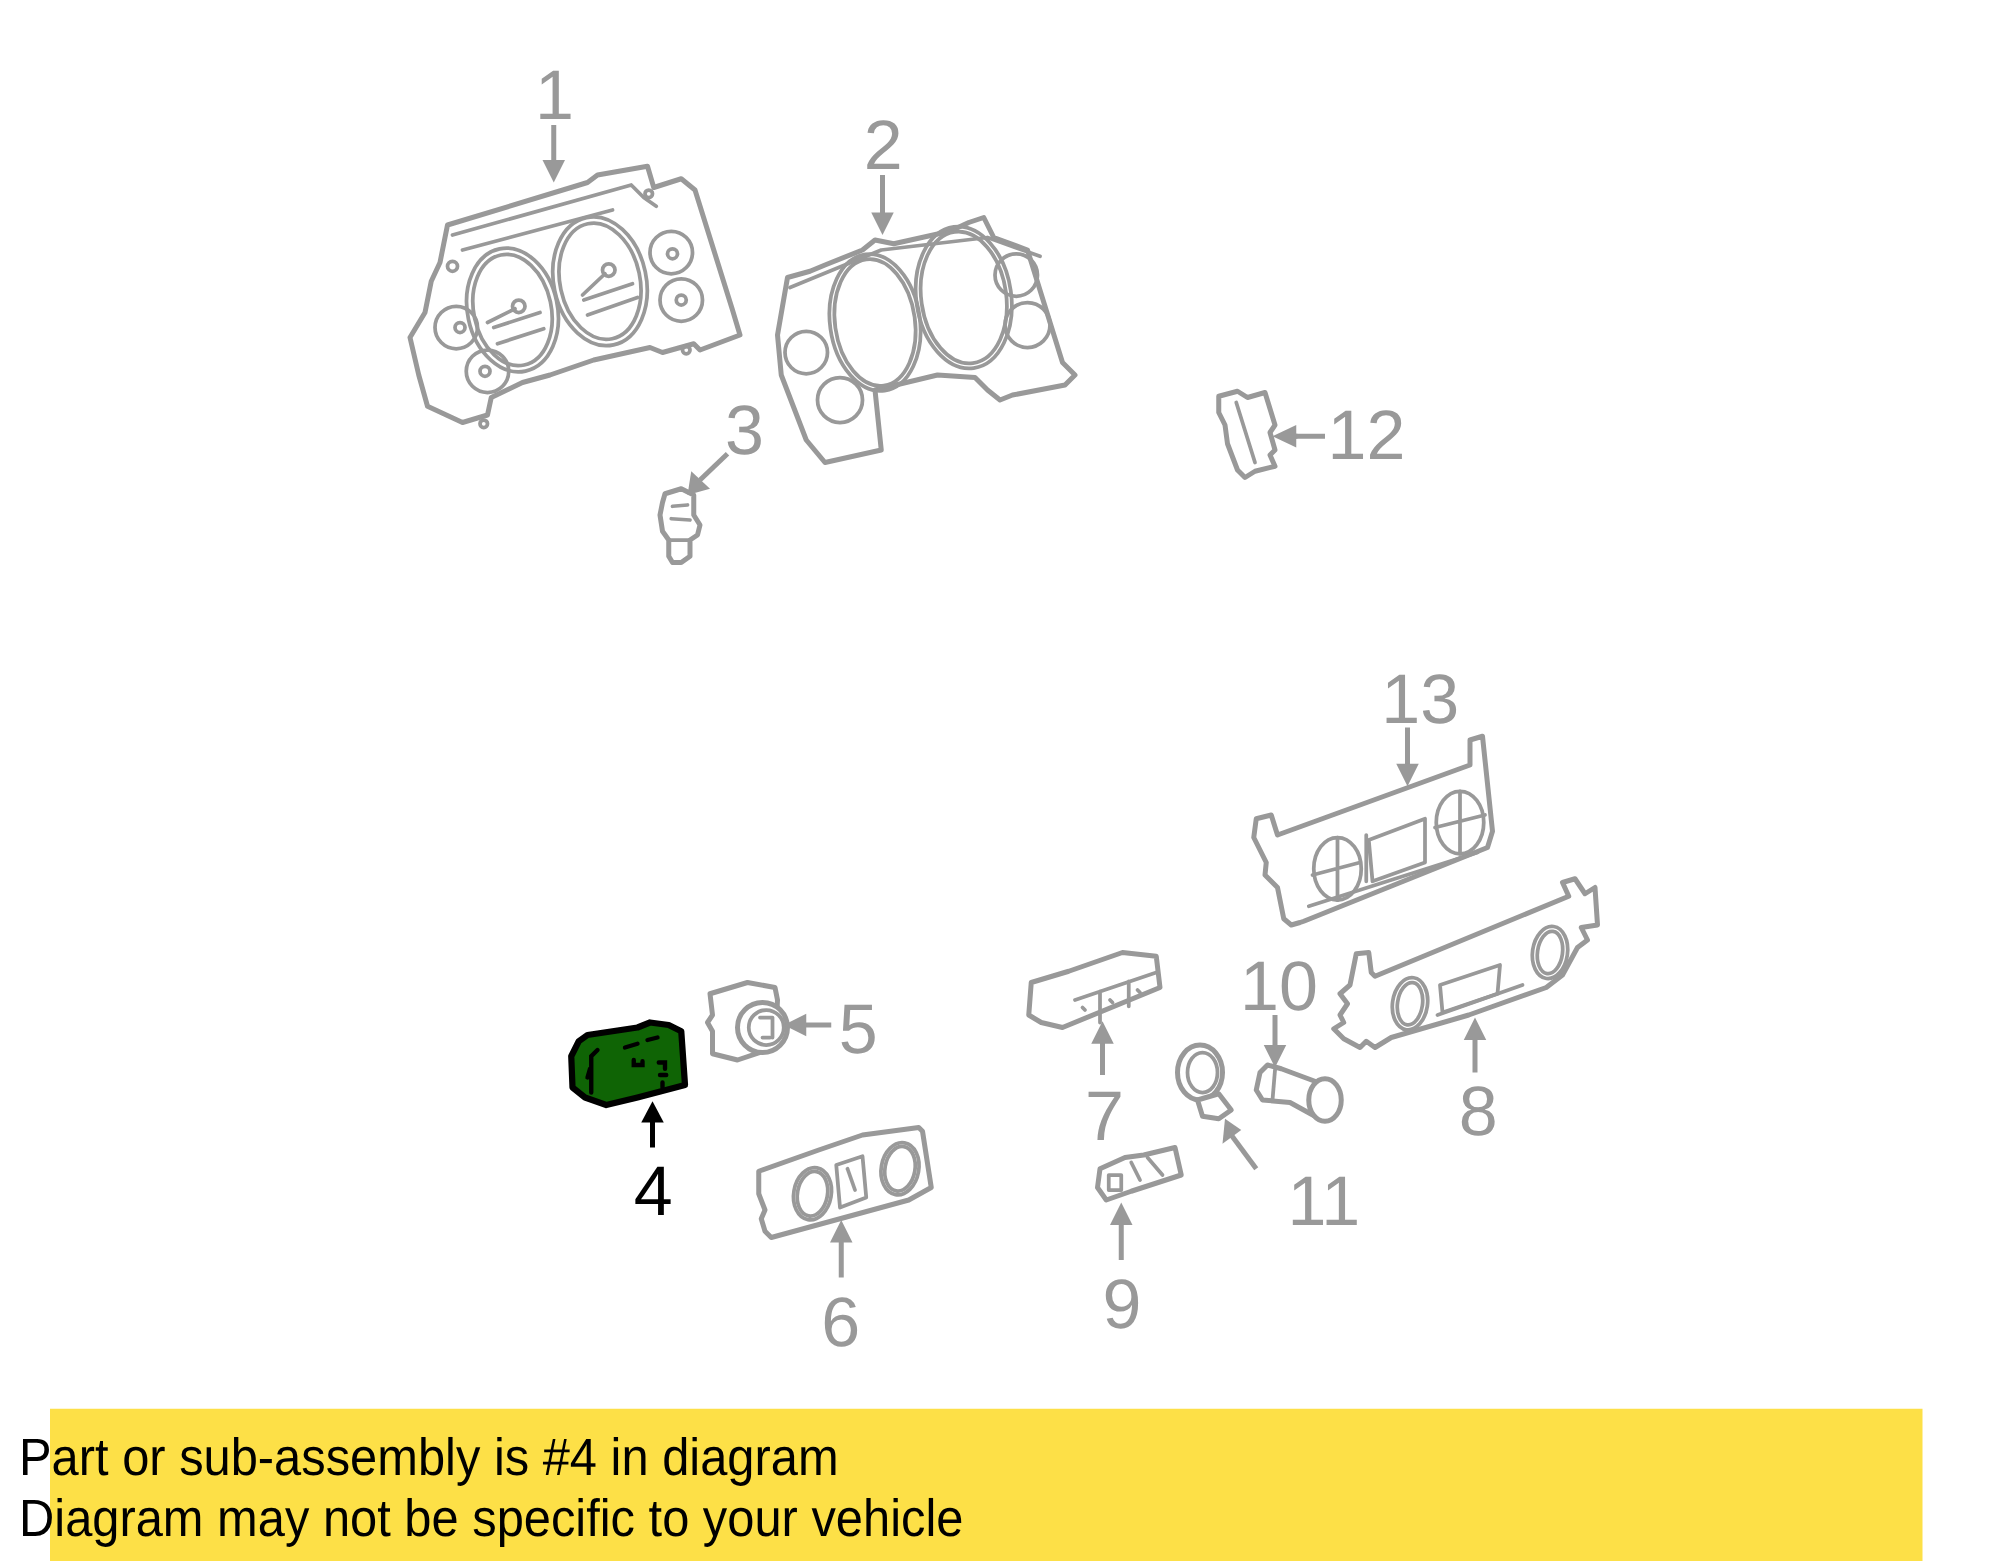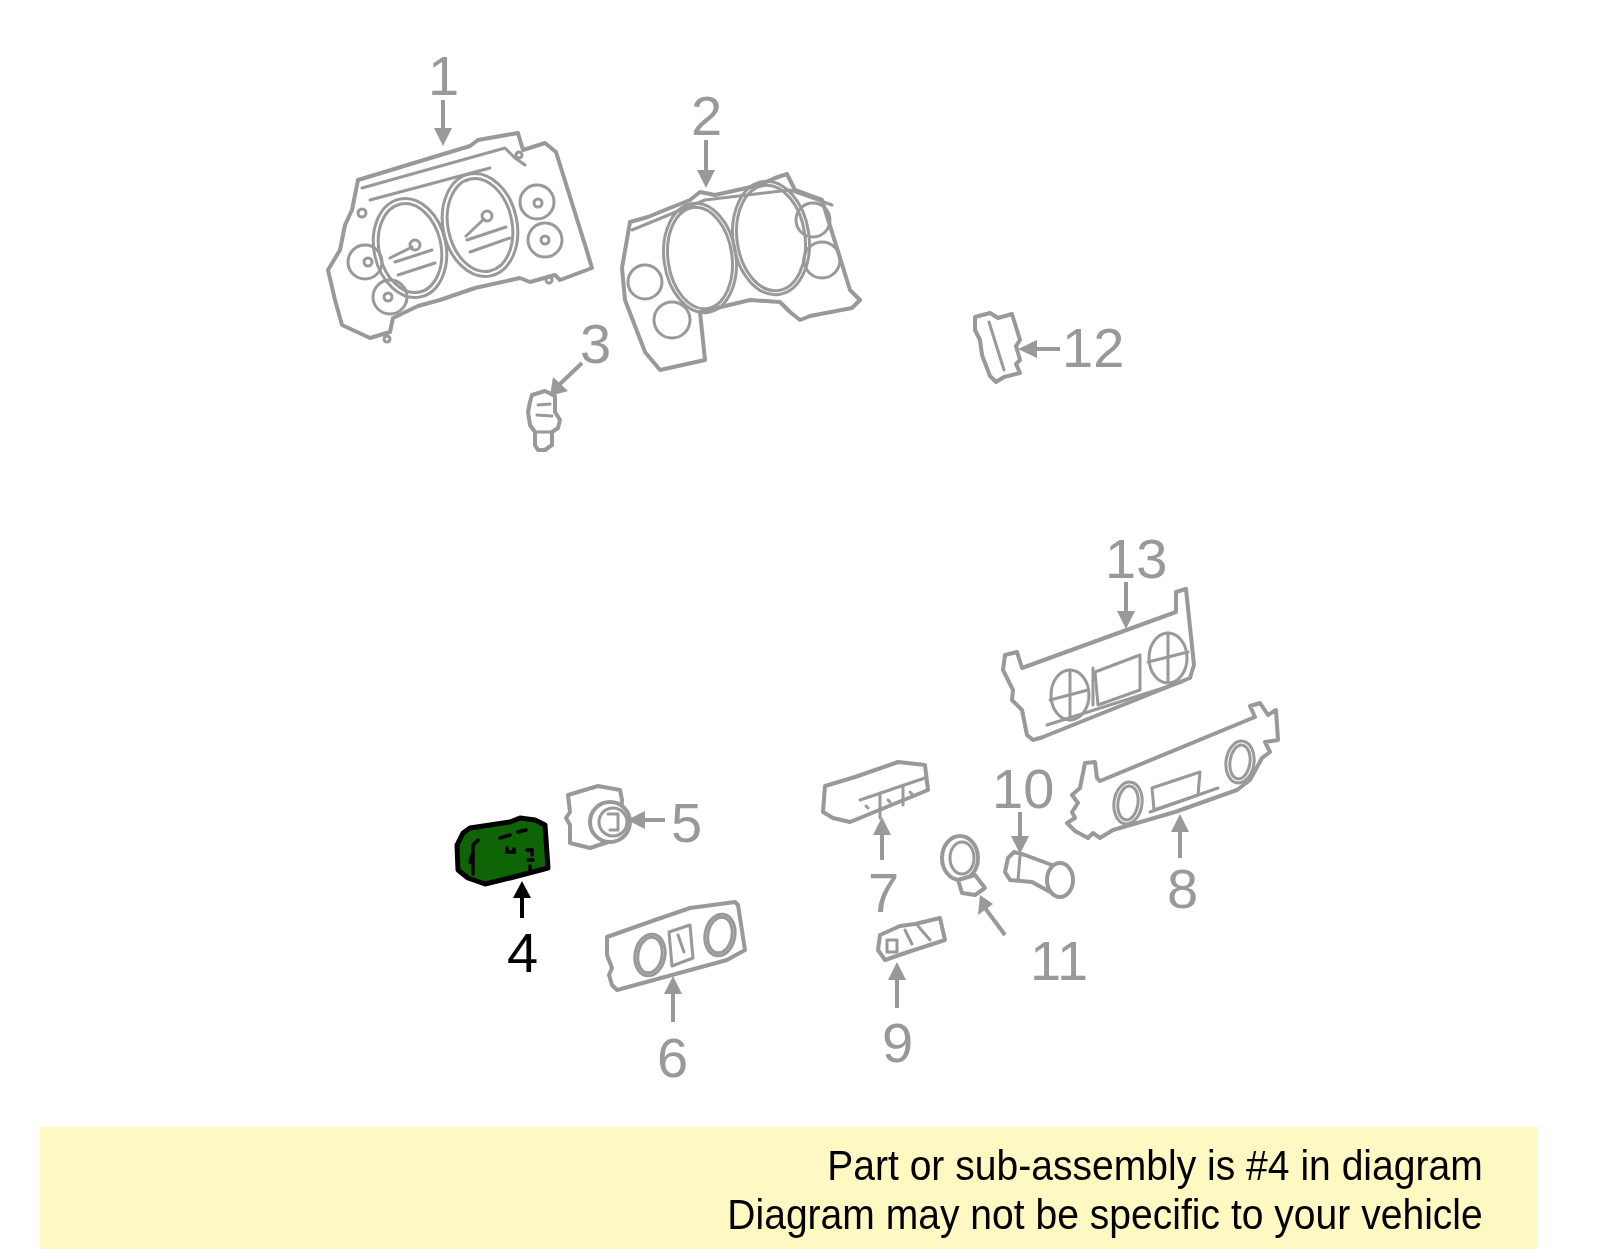--- a/index.html
+++ b/index.html
@@ -10,21 +10,21 @@
   .detail { fill: none; stroke: #999999; stroke-width: 3; stroke-linejoin: round; stroke-linecap: round; }
   .hl { fill: #0f6405; stroke: #000000; stroke-width: 5; stroke-linejoin: round; }
   .hl-detail { fill: none; stroke: #000000; stroke-width: 3.5; stroke-linecap: round; }
   .arrow { stroke: #999999; stroke-width: 4; fill: none; }
   .arrowhead { fill: #999999; }
   .arrow-hl { stroke: #000000; stroke-width: 4; fill: none; }
   .arrowhead-hl { fill: #000000; }
   .callout { font-family: "Liberation Sans", sans-serif; font-size: 56px; fill: #999999; }
   .callout-hl { font-family: "Liberation Sans", sans-serif; font-size: 56px; fill: #000000; }
   #banner { position: absolute; left: 40px; top: 1127px; width: 1498px; height: 122px;
-            background: #fef9c3; color: #000000; text-align: right; }
+            background: #fde047; color: #000000; text-align: left; }
   #banner .line { font-family: "Liberation Sans", sans-serif; font-size: 42px; line-height: 49px;
                   transform: scaleX(0.93); transform-origin: center; margin-left: -80px; }
   #banner .line1 { padding-top: 14px; }
 </style>
 </head>
 <body>
 
 <svg id="diagram" viewBox="0 0 1600 1249" xmlns="http://www.w3.org/2000/svg">
 
   <g>

